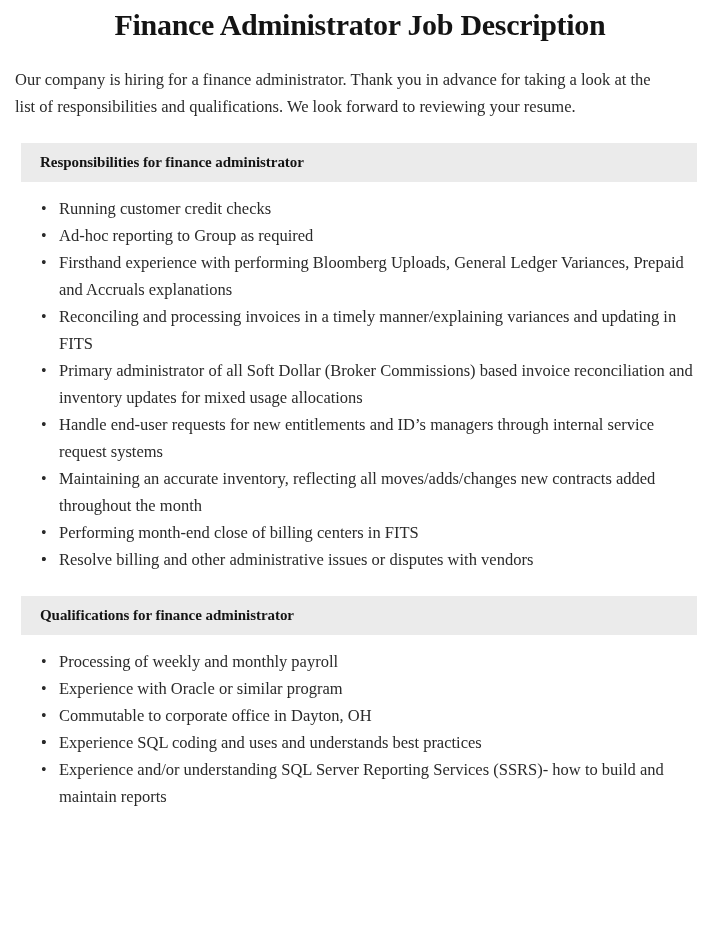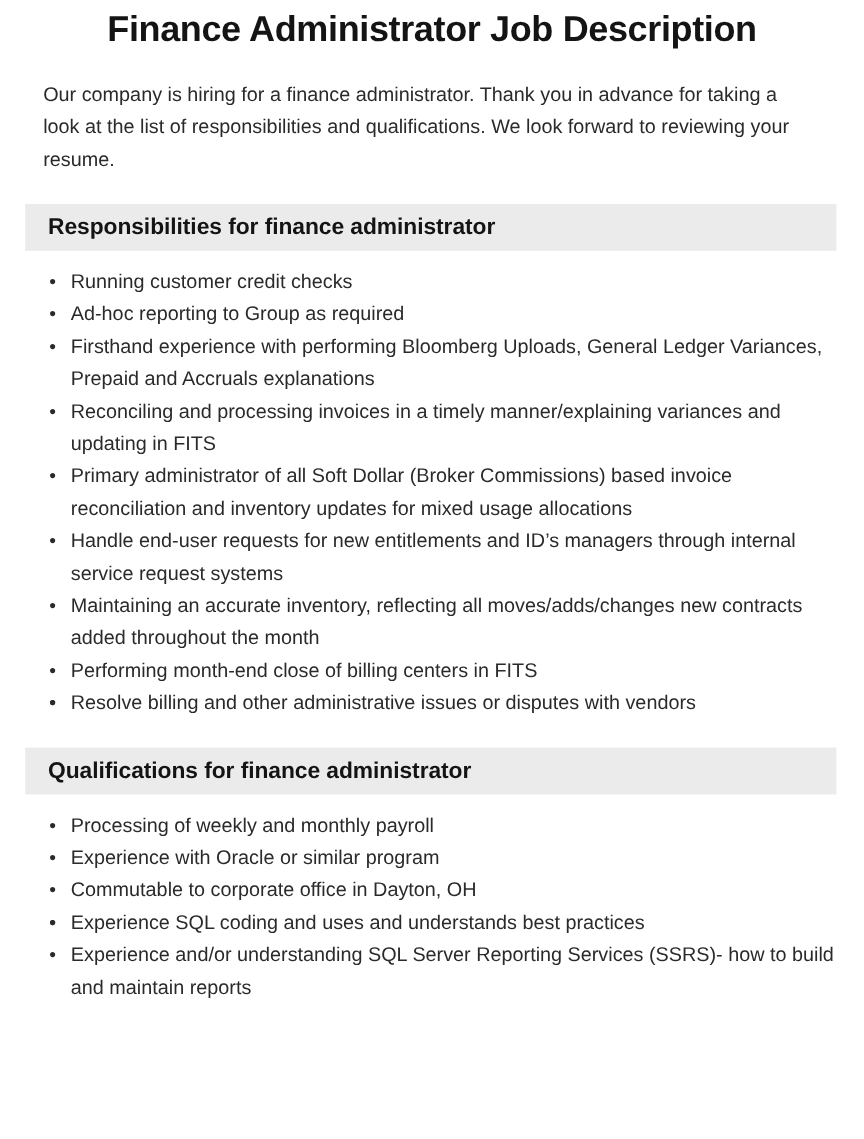--- a/index.html
+++ b/index.html
@@ -1,15 +1,15 @@
 <!DOCTYPE html>
 <html><head>
 <meta charset="utf-8">
 <style>
-  * { box-sizing: border-box; }
+  * { box-sizing: border-box; font-family: Liberation Serif, serif; }
   html, body {
     margin: 0;
     padding: 0;
   }
   body {
     width: 720px;
     height: 949px;
     background: #ffffff;
     font-family: "Liberation Sans", sans-serif;
     color: #1a1a1a;
@@ -29,21 +29,21 @@
     text-align: center;
     letter-spacing: -0.3px;
     color: #141414;
     margin: 0;
     padding: 6px 20px 0 20px;
     line-height: 38px;
   }
 
   .intro {
     margin: 0;
-    padding: 22px 22px 0 36px;
+    padding: 22px 22px 0 15px;
     font-size: 16.5px;
     line-height: 27px;
     color: #2a2a2a;
     max-width: 690px;
   }
 
   .section {
     margin: 0;
     padding: 0;
   }
@@ -51,21 +51,21 @@
   .section-header {
     margin: 23px 23px 0 21px;
     background: #ebebeb;
     height: 39px;
     display: flex;
     align-items: center;
     padding-left: 19px;
   }
 
   .section-header-label {
-    font-size: 19px;
+    font-size: 15px;
     font-weight: bold;
     color: #141414;
     letter-spacing: -0.05px;
   }
 
   ul.bullets {
     list-style: none;
     margin: 0;
     padding: 0;
     padding-top: 13px;

